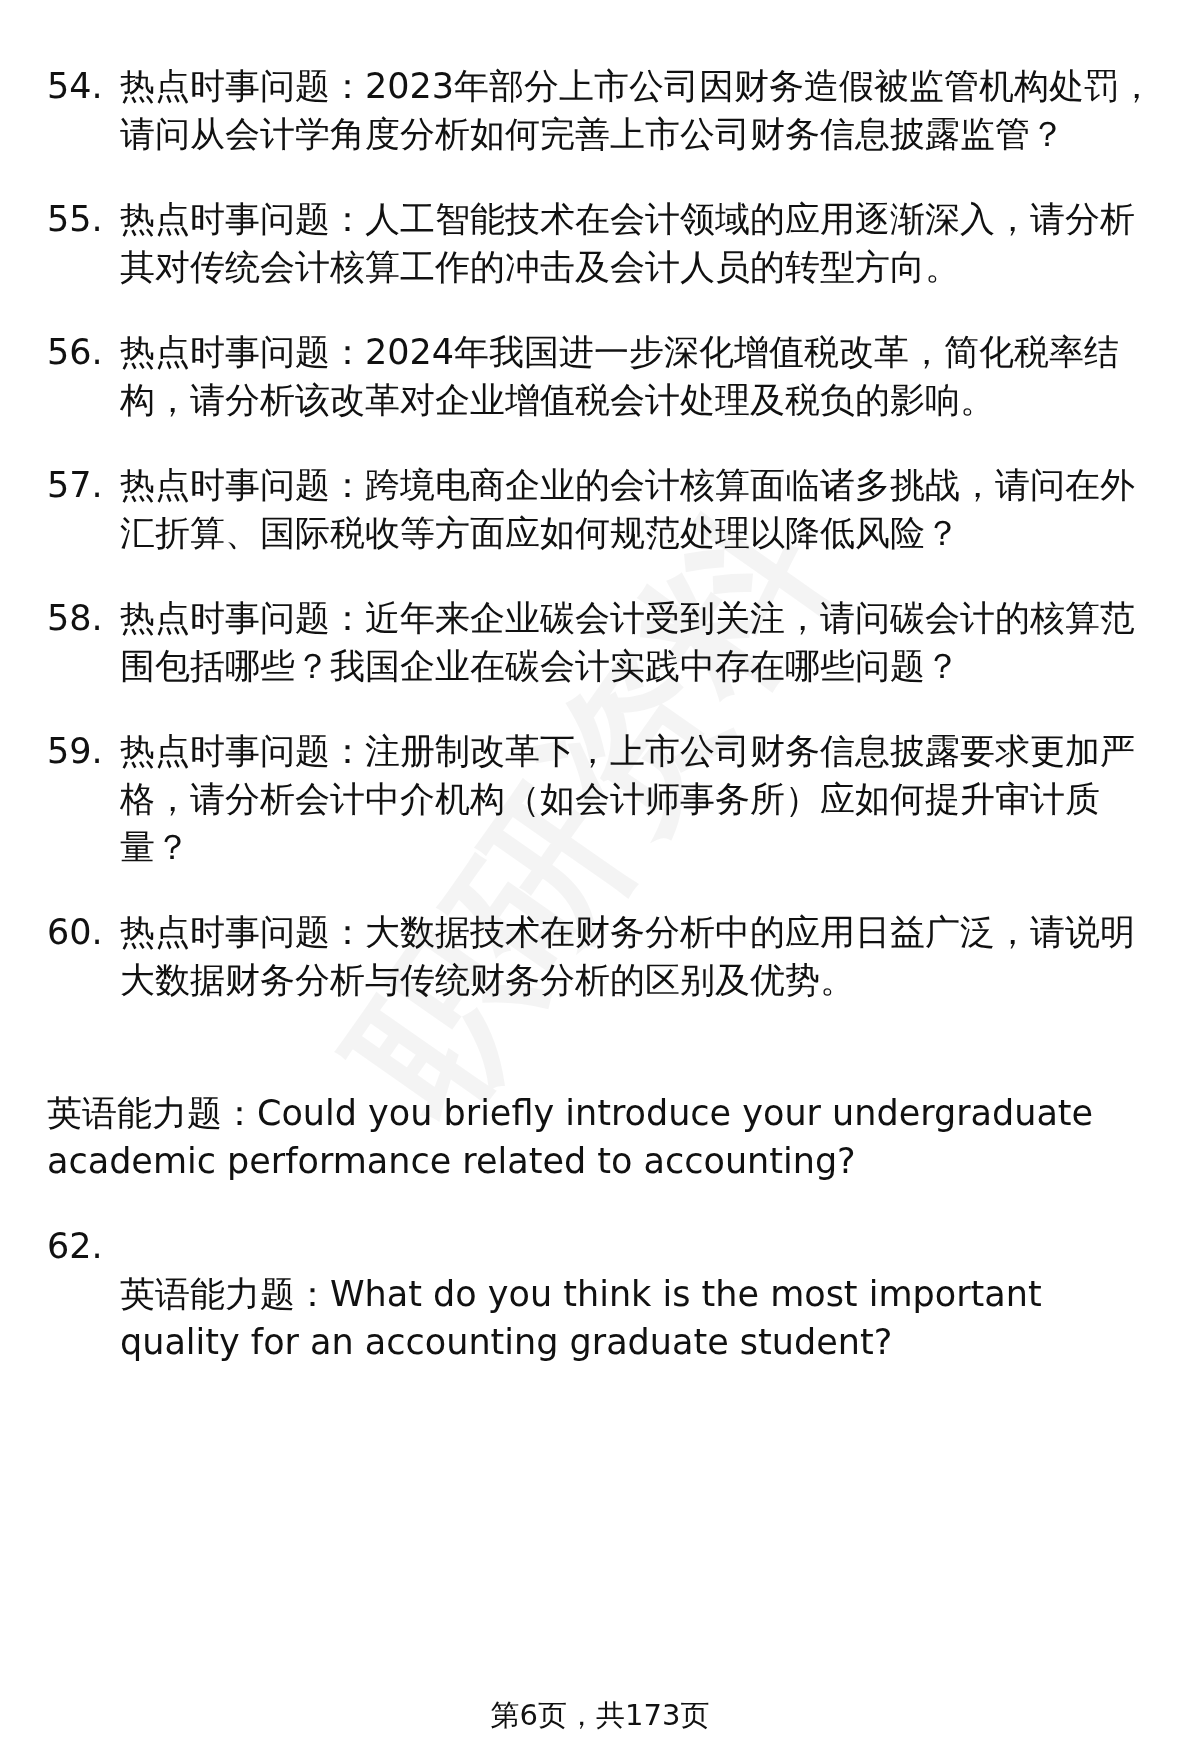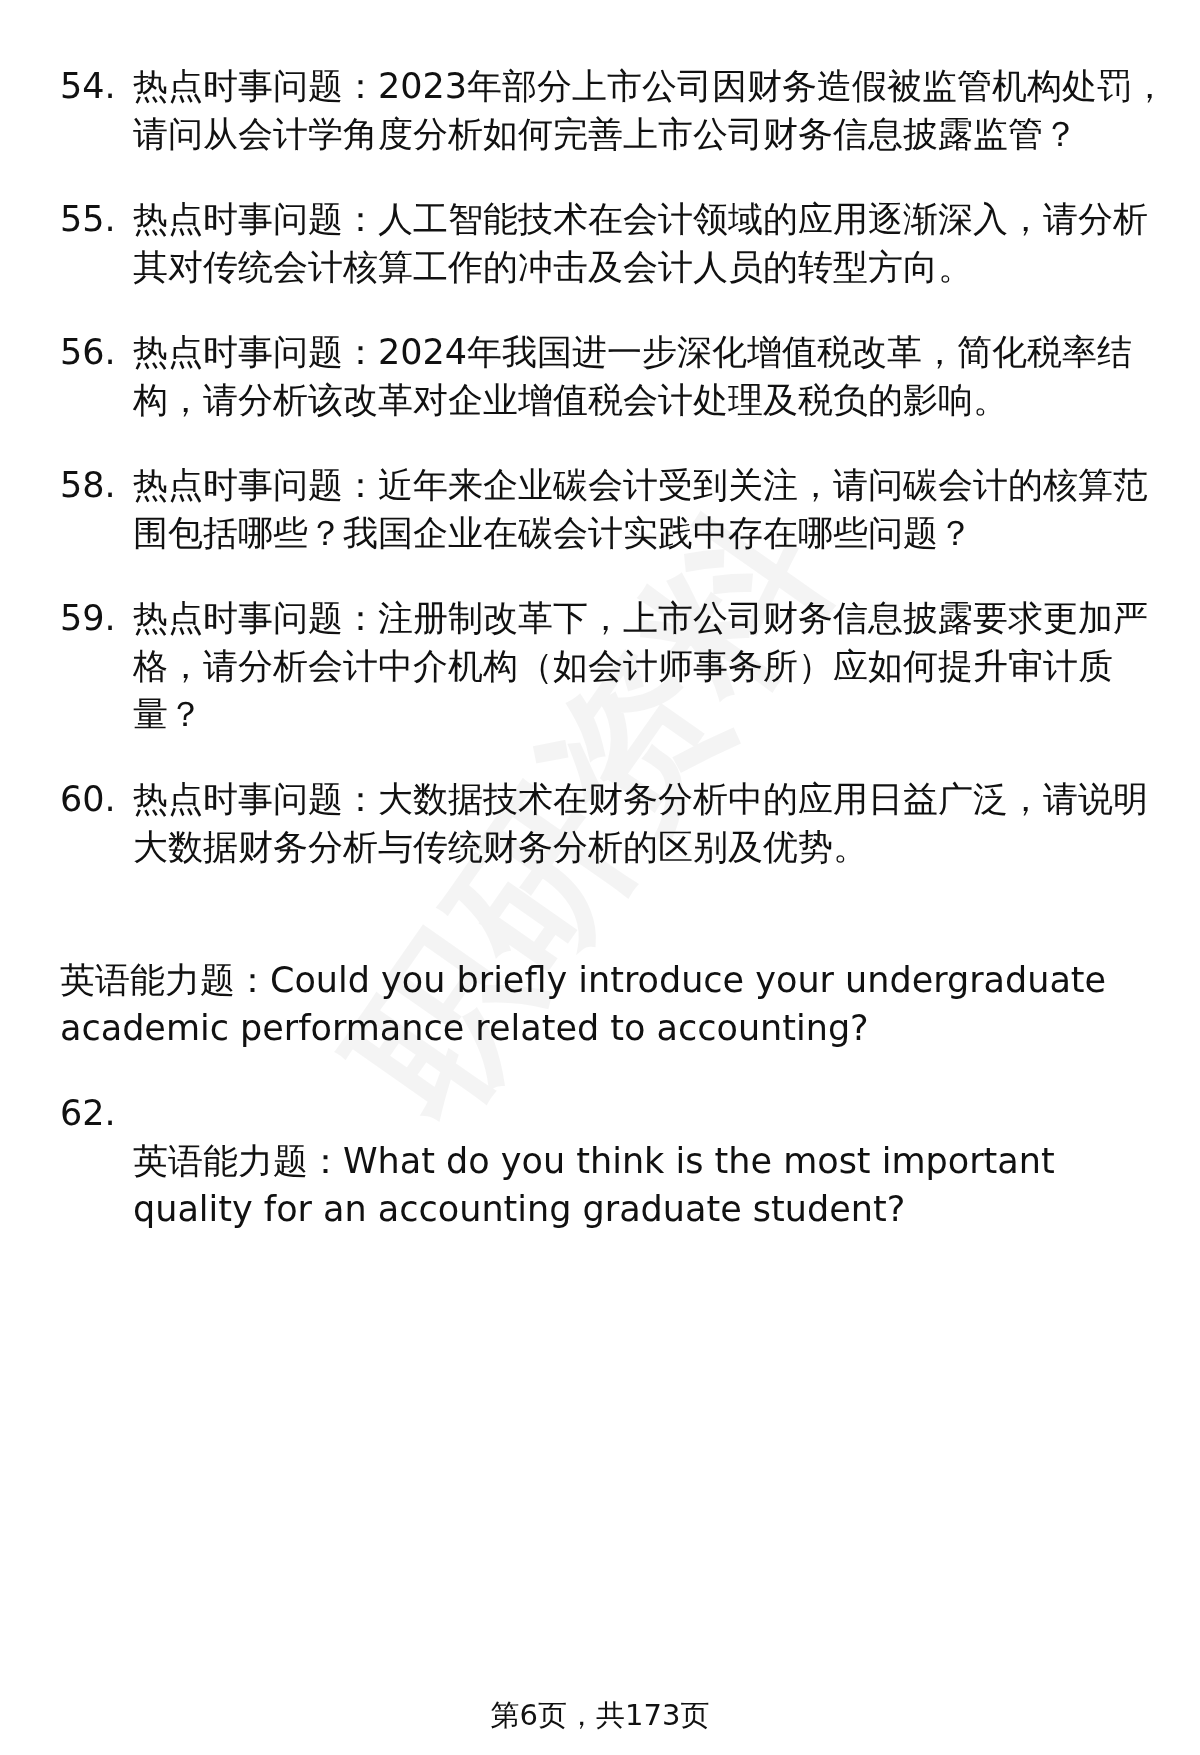--- a/index.html
+++ b/index.html
@@ -1,19 +1,19 @@
 <!DOCTYPE html>
 <html><head>
 <meta charset="utf-8">
 <style>
   html,body{margin:0;padding:0;background:#fff;}
   body{width:1200px;height:1755px;position:relative;overflow:hidden;
        font-family:"DejaVu Sans","Liberation Sans",sans-serif;color:#111;}
   .page{position:absolute;left:0;top:0;width:1200px;height:1755px;}
-  .list{position:absolute;left:60px;top:62px;width:1110px;}
+  .list{position:absolute;left:47px;top:62px;width:1110px;}
   .item{display:flex;font-size:35px;line-height:48px;margin-bottom:37px;}
   .num{width:73px;flex:0 0 73px;}
   .txt{flex:1;word-break:break-all;}
   .txt.en{word-break:normal;margin-top:48px;}
   .footer{position:absolute;left:0;width:1200px;top:1696px;text-align:center;font-size:29px;color:#111;}
   .watermark{position:absolute;left:250px;top:700px;font-size:170px;color:rgba(0,0,0,0.045);
              transform:rotate(-55deg);white-space:nowrap;font-weight:bold;pointer-events:none;}
 </style>
 </head>
 <body>
@@ -27,20 +27,24 @@
       </div>
     <div class="item">
         <span class="num">55.</span>
         <span class="txt">热点时事问题：人工智能技术在会计领域的应用逐渐深入，请分析其对传统会计核算工作的冲击及会计人员的转型方向。</span>
       </div>
     <div class="item">
         <span class="num">56.</span>
         <span class="txt">热点时事问题：2024年我国进一步深化增值税改革，简化税率结构，请分析该改革对企业增值税会计处理及税负的影响。</span>
       </div>
     <div class="item">
+        <span class="num">57.</span>
+        <span class="txt">热点时事问题：跨境电商企业的会计核算面临诸多挑战，请问在外汇折算、国际税收等方面应如何规范处理以降低风险？</span>
+      </div>
+    <div class="item">
         <span class="num">58.</span>
         <span class="txt">热点时事问题：近年来企业碳会计受到关注，请问碳会计的核算范围包括哪些？我国企业在碳会计实践中存在哪些问题？</span>
       </div>
     <div class="item">
         <span class="num">59.</span>
         <span class="txt">热点时事问题：注册制改革下，上市公司财务信息披露要求更加严格，请分析会计中介机构（如会计师事务所）应如何提升审计质量？</span>
       </div>
     <div class="item">
         <span class="num">60.</span>
         <span class="txt">热点时事问题：大数据技术在财务分析中的应用日益广泛，请说明大数据财务分析与传统财务分析的区别及优势。</span>

